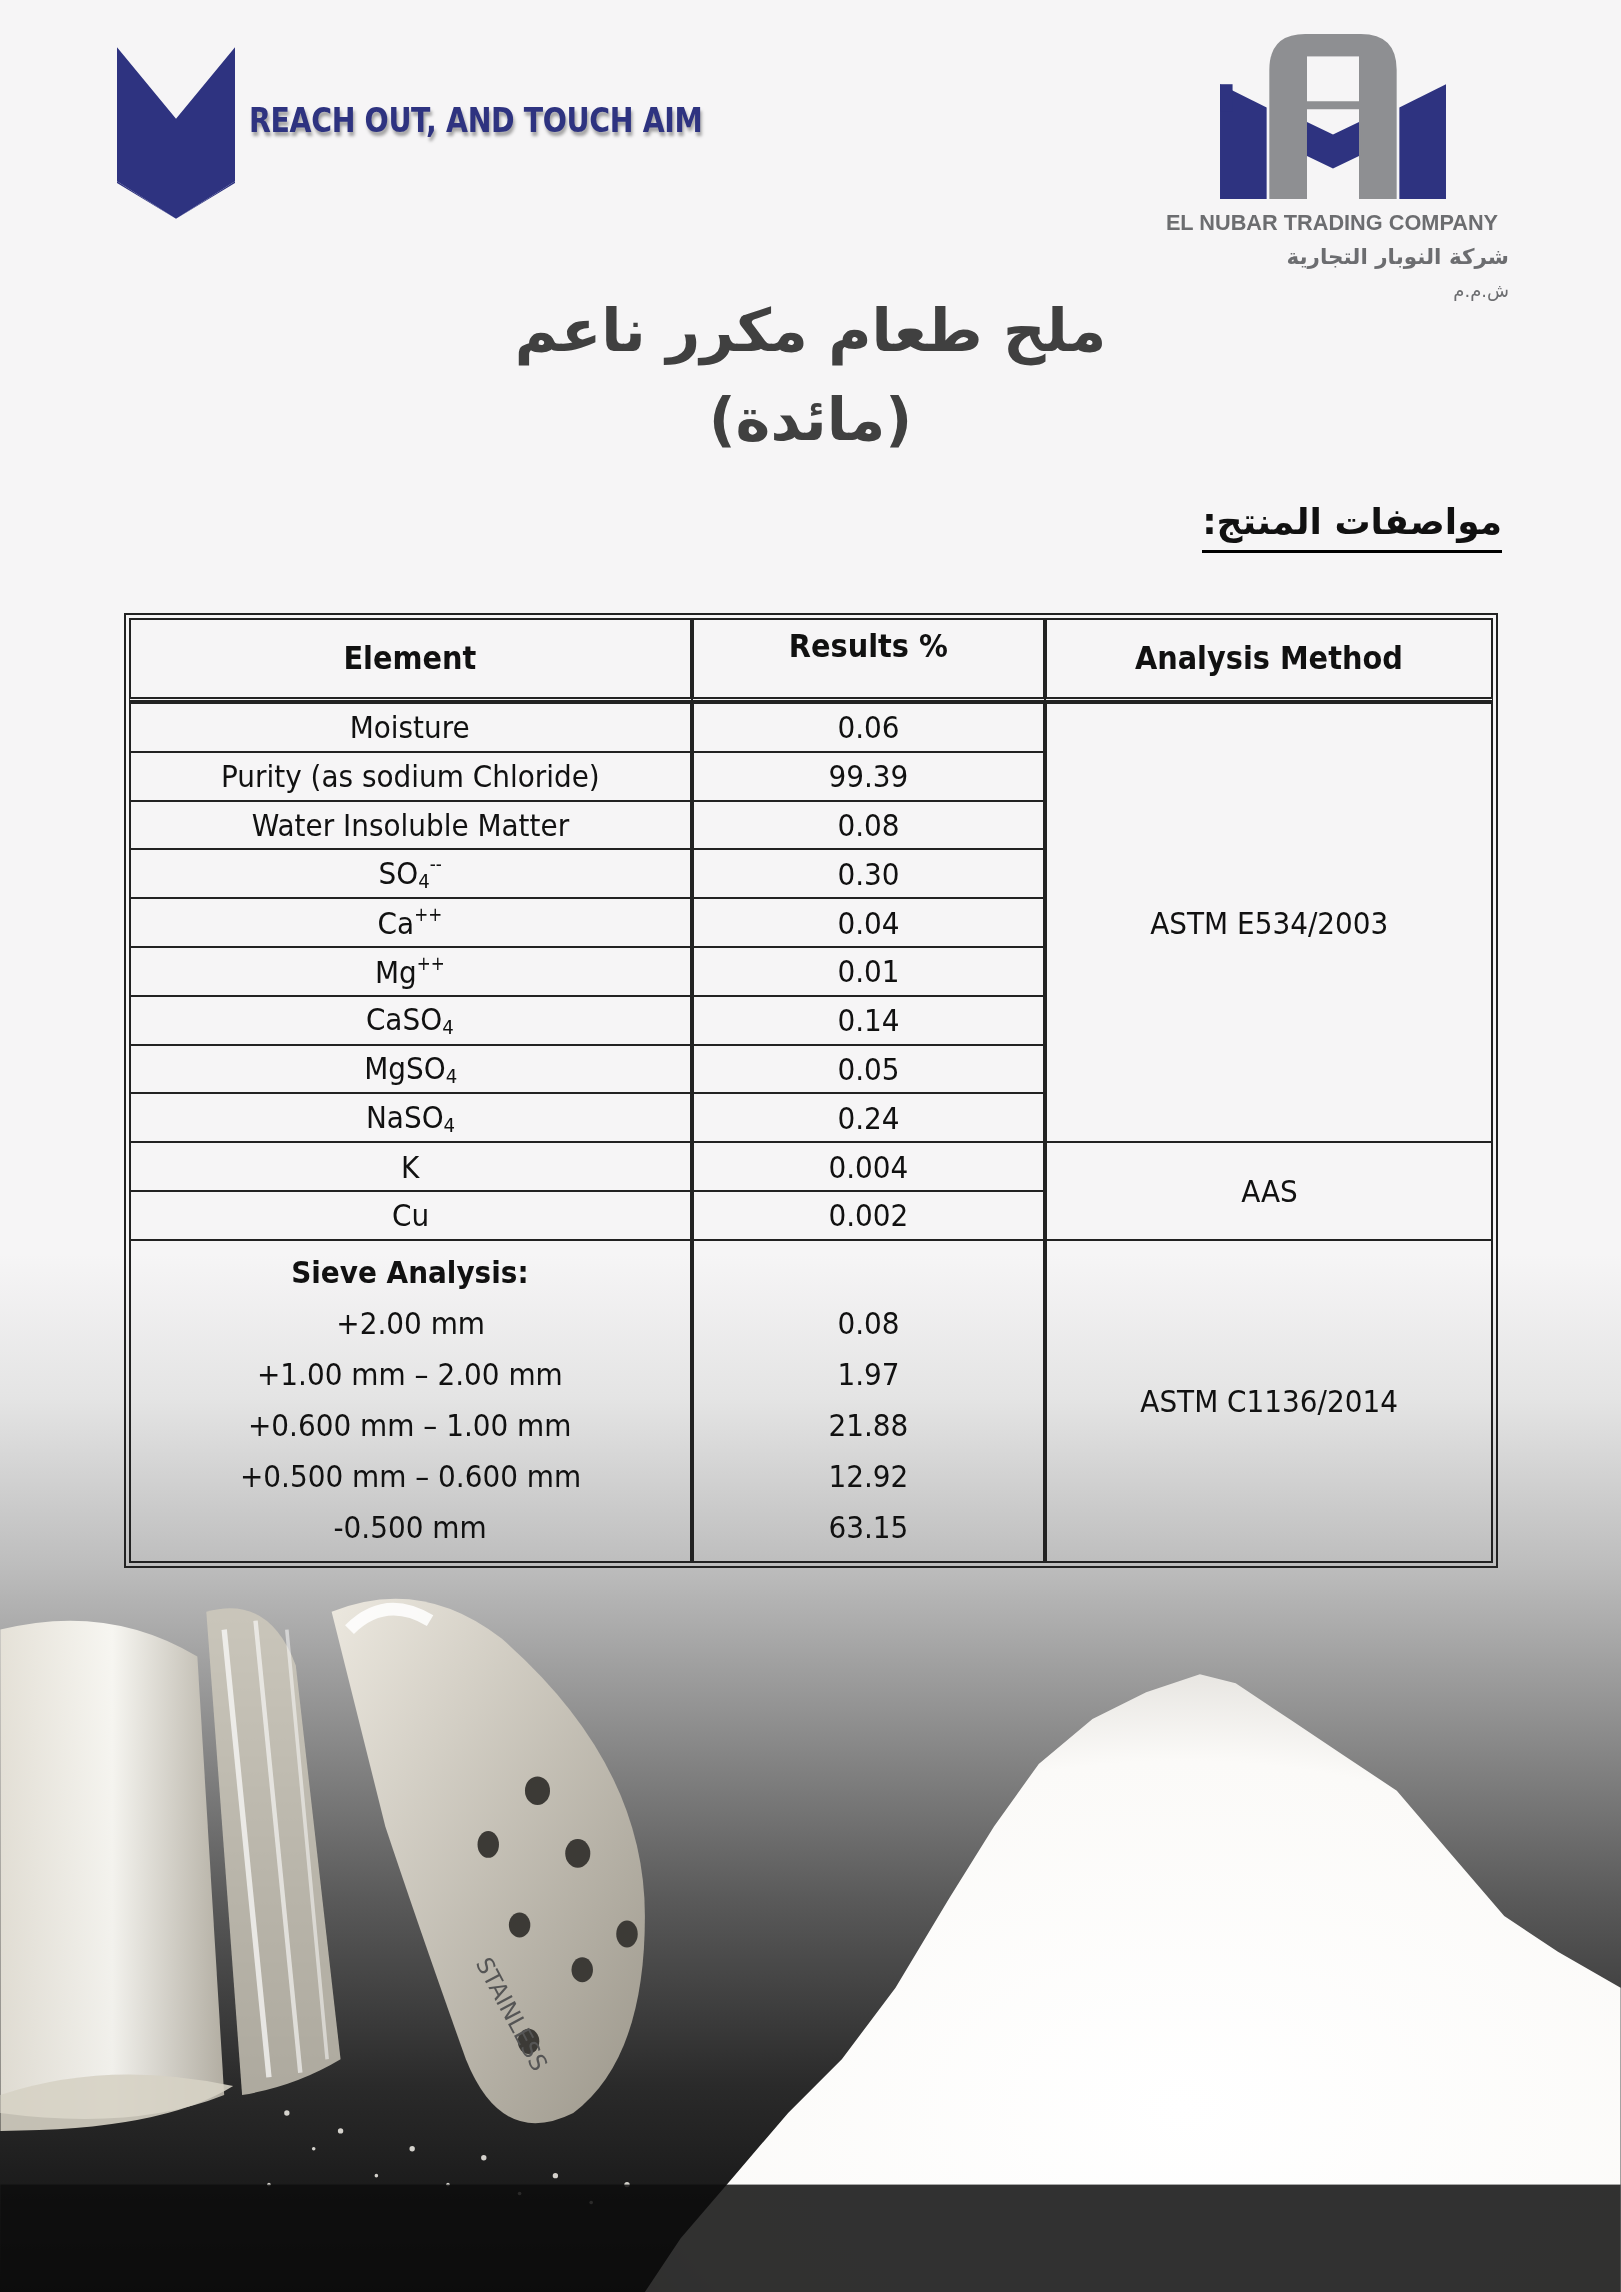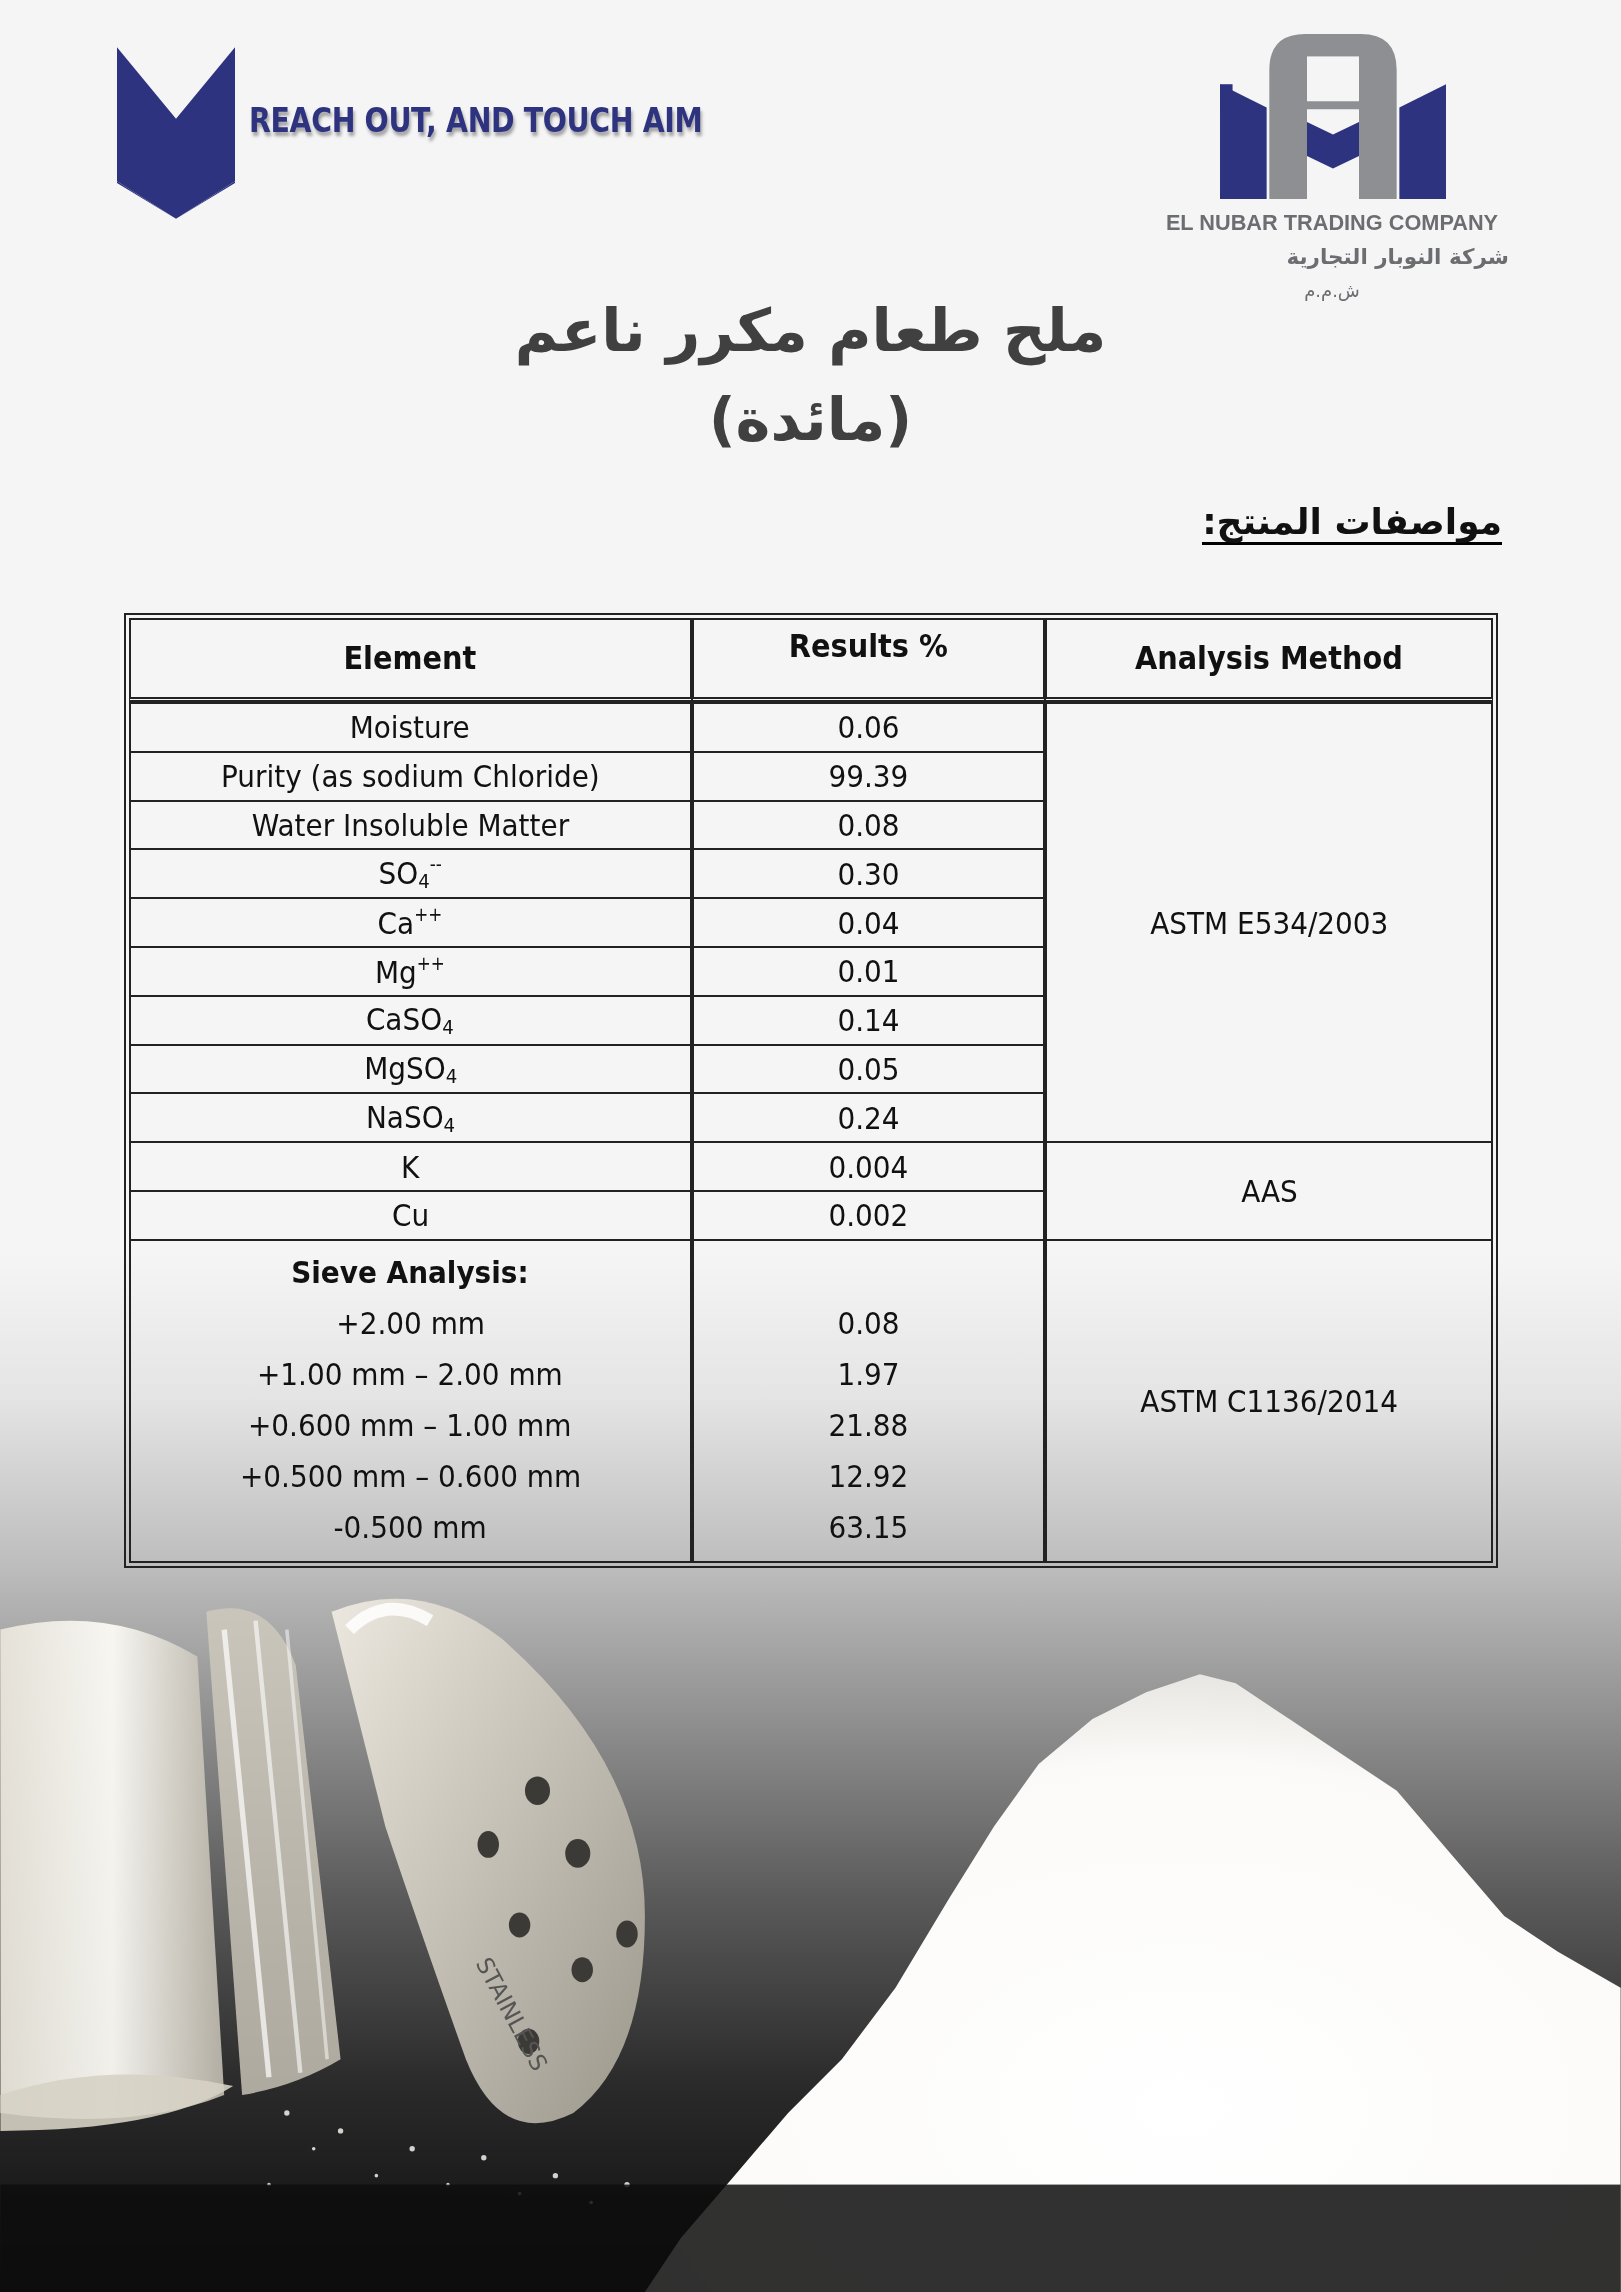--- a/index.html
+++ b/index.html
@@ -28,34 +28,34 @@
     position: absolute; left: 1155px; top: 210px; width: 354px; text-align: center;
     font-size: 22.4px; font-weight: bold; color: #6c6d70; white-space: nowrap;
     transform: scaleX(0.97);
   }
   .company-name-ar {
     position: absolute; left: 1155px; top: 244px; width: 354px; text-align: right;
     font-size: 21.5px; font-weight: bold; color: #6c6d70; direction: rtl;
     font-family: "DejaVu Sans", sans-serif;
   }
   .company-type-ar {
-    position: absolute; left: 1155px; top: 280px; width: 354px; text-align: center;
+    position: absolute; left: 1155px; top: 280px; width: 354px; text-align: right;
     font-size: 18px; color: #6c6d70; direction: rtl; font-family: "DejaVu Sans", sans-serif;
   }
   
   .title-line {
     position: absolute; left: 0; width: 1621px; text-align: center; direction: rtl;
     font-family: "DejaVu Sans", sans-serif; font-weight: bold; font-size: 59px; color: #404040;
   }
   .title-1 { top: 296px; }
   .title-2 { top: 385px; }
   .spec-heading {
     position: absolute; right: 119px; top: 502px; direction: rtl;
     font-family: "DejaVu Sans", sans-serif; font-weight: bold; font-size: 36px;
-    border-bottom: 3.6px solid #000; padding-bottom: 0; line-height: 1.1;
+    border-bottom: 3.6px solid #000; padding-bottom: 8px; line-height: 1.1;
   }
   
   .spec-table-wrap {
     position: absolute; left: 124px; top: 613px; width: 1374px; height: 955px;
     border: 2.7px solid #222; box-sizing: border-box; padding: 2.7px;
   }
   table.spec {
     width: 100%; height: 100%; border-collapse: separate; border-spacing: 0;
     font-family: "DejaVu Sans", sans-serif; font-size: 31px;
   }

